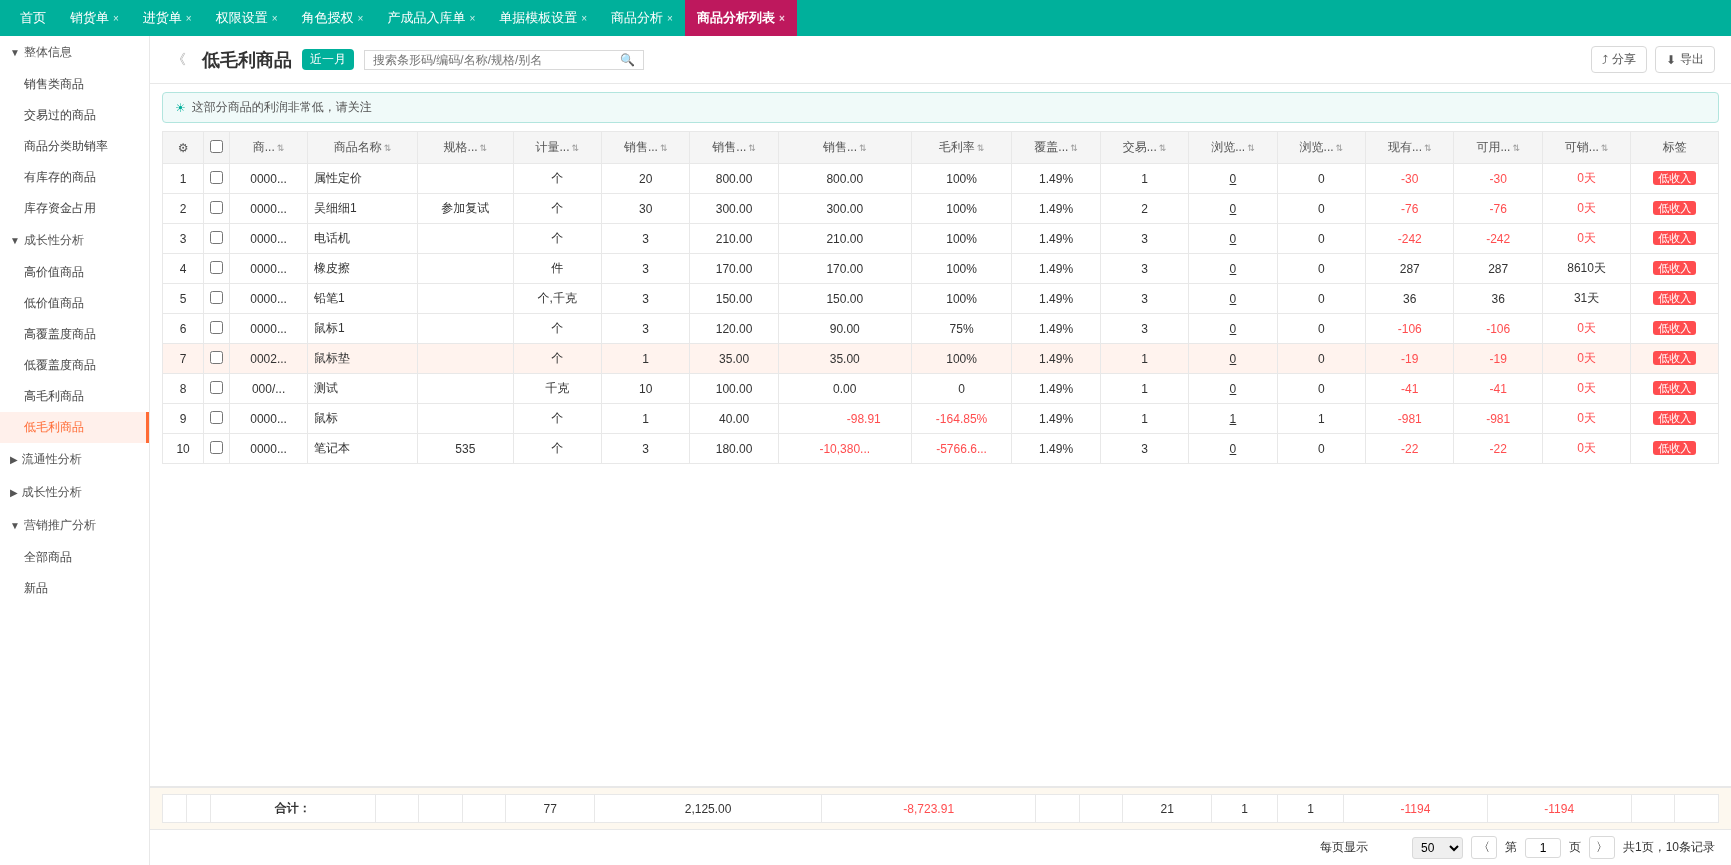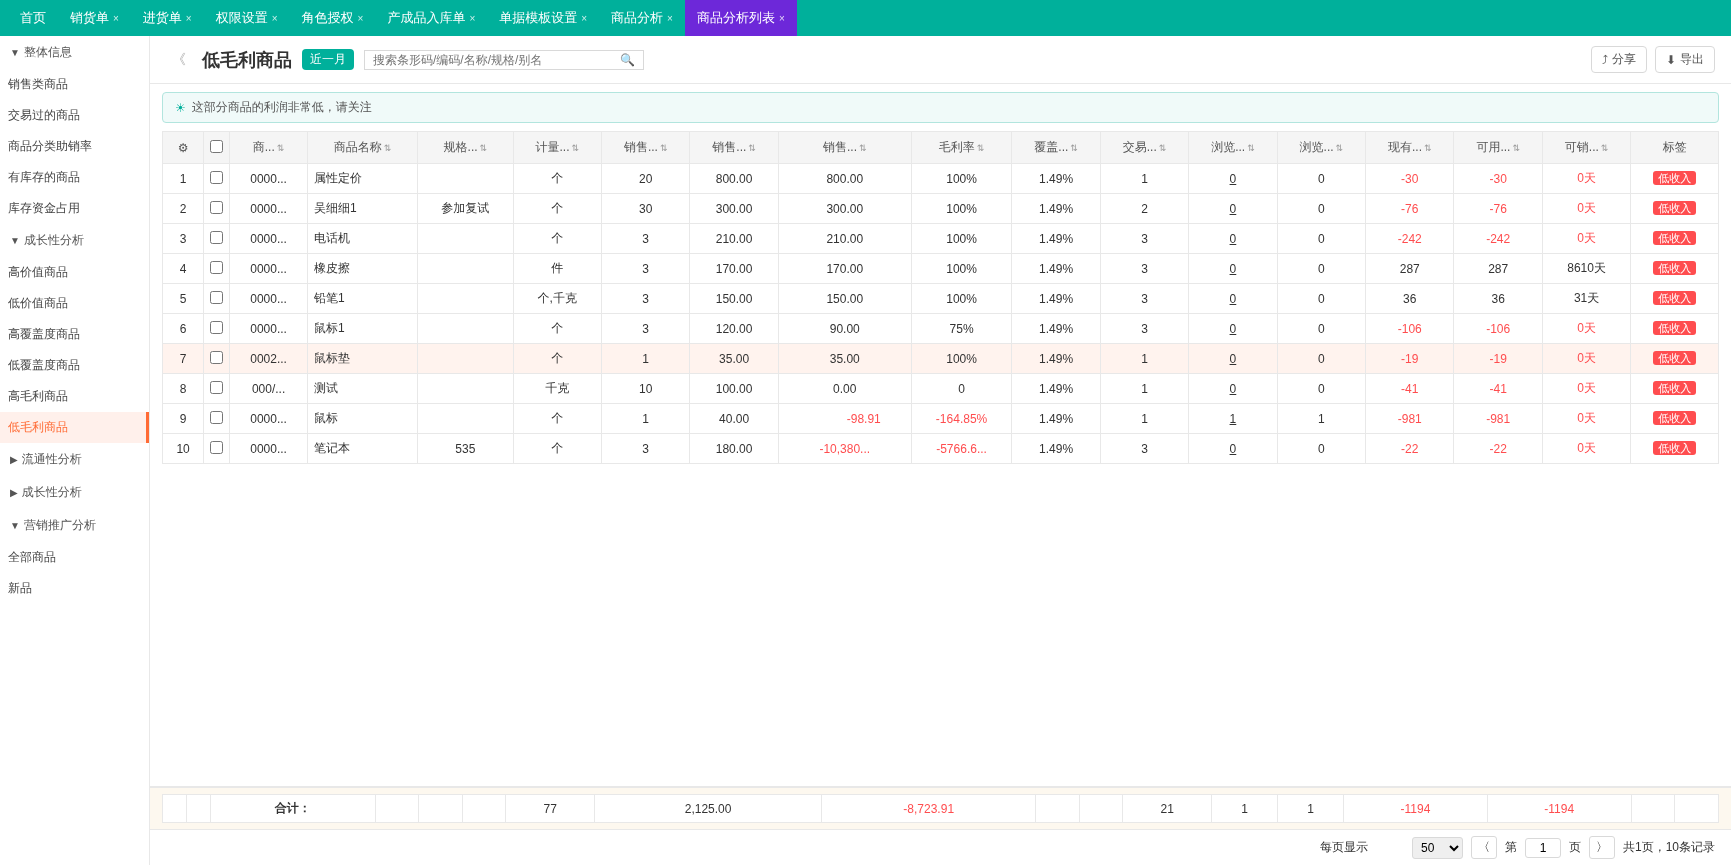--- a/index.html
+++ b/index.html
@@ -16,21 +16,21 @@
     .top-nav .nav-item {
       color: #fff;
       padding: 0 12px;
       height: 36px;
       display: flex;
       align-items: center;
       cursor: pointer;
       font-size: 13px;
       white-space: nowrap;
     }
-    .top-nav .nav-item.active { background: #6d28d9; }
+    .top-nav .nav-item.active { background: #be185d; font-weight: bold; }
     .top-nav .nav-item .close-x {
       margin-left: 4px;
       font-size: 10px;
       opacity: 0.8;
     }
 
     
     .main-layout {
       display: flex;
       height: calc(100vh - 36px);
@@ -47,21 +47,21 @@
     .sidebar-group-header {
       display: flex;
       align-items: center;
       padding: 8px 10px;
       font-size: 12px;
       color: #555;
       cursor: pointer;
     }
     .sidebar-group-header .arrow { margin-right: 4px; font-size: 10px; }
     .sidebar-item {
-      padding: 7px 10px 7px 8px;
+      padding: 7px 10px 7px 24px;
       font-size: 12px;
       color: #444;
       cursor: pointer;
       white-space: nowrap;
     }
     .sidebar-item.active {
       background: #fff0eb;
       color: #ff6b35;
       border-right: 3px solid #ff6b35;
     }

